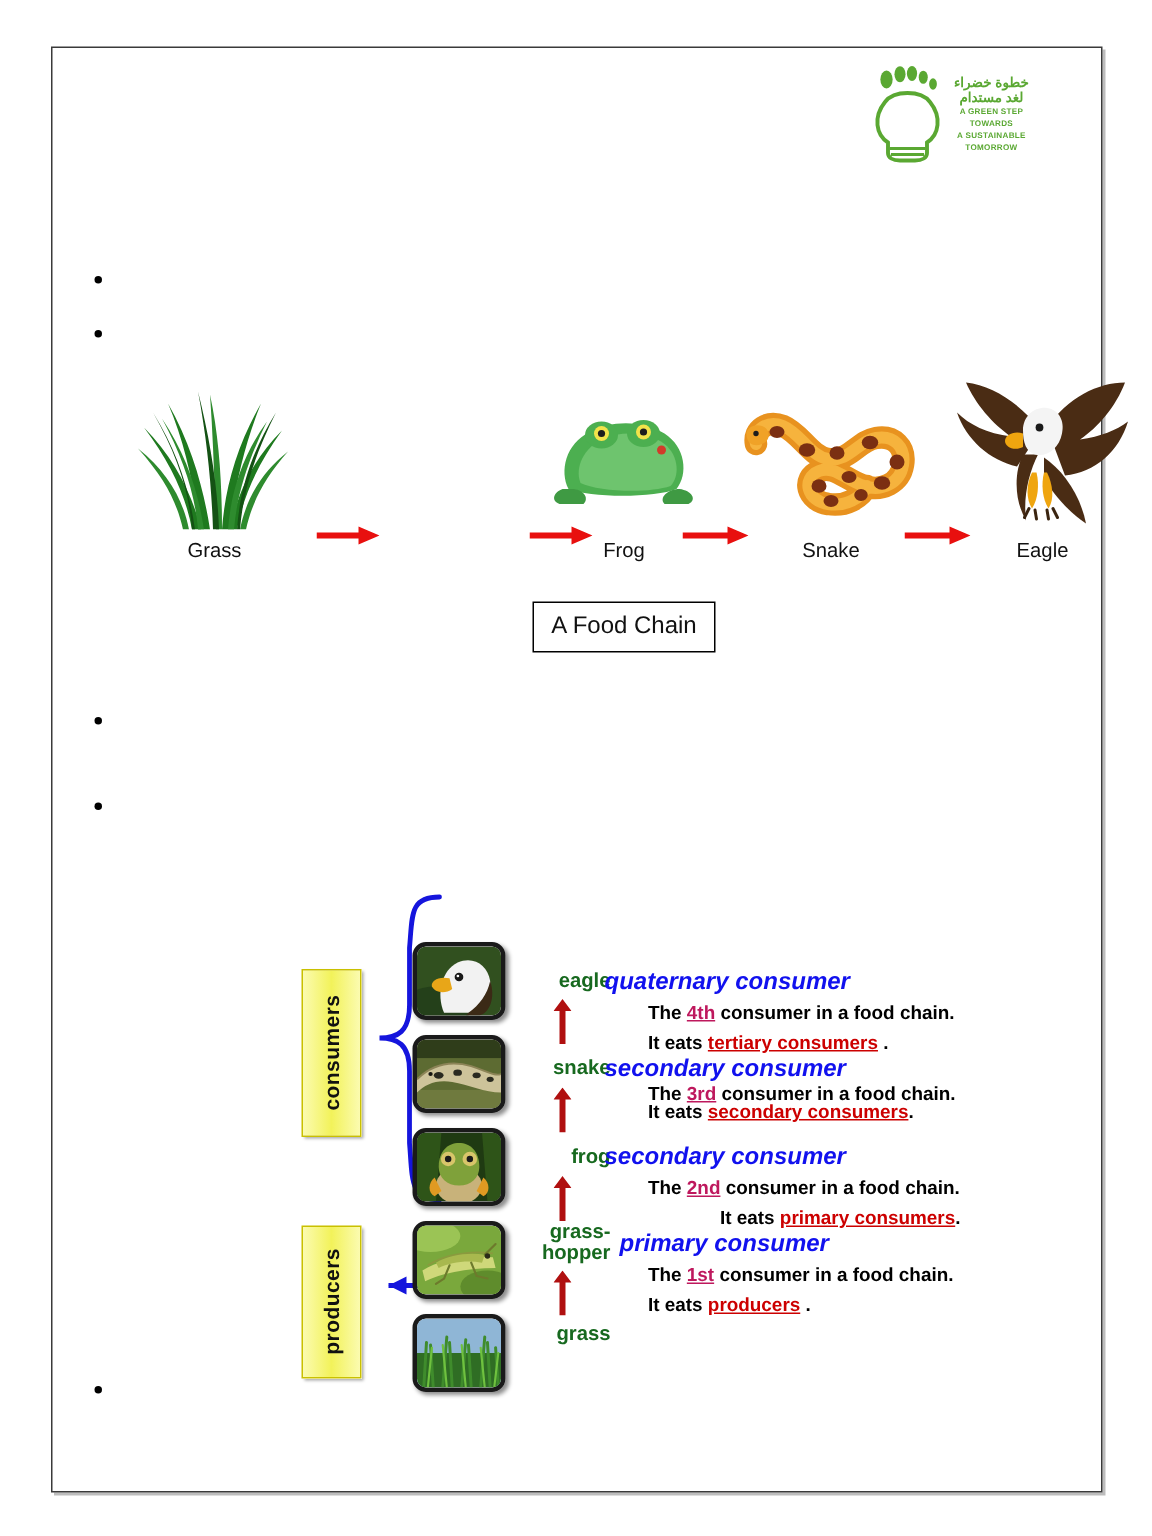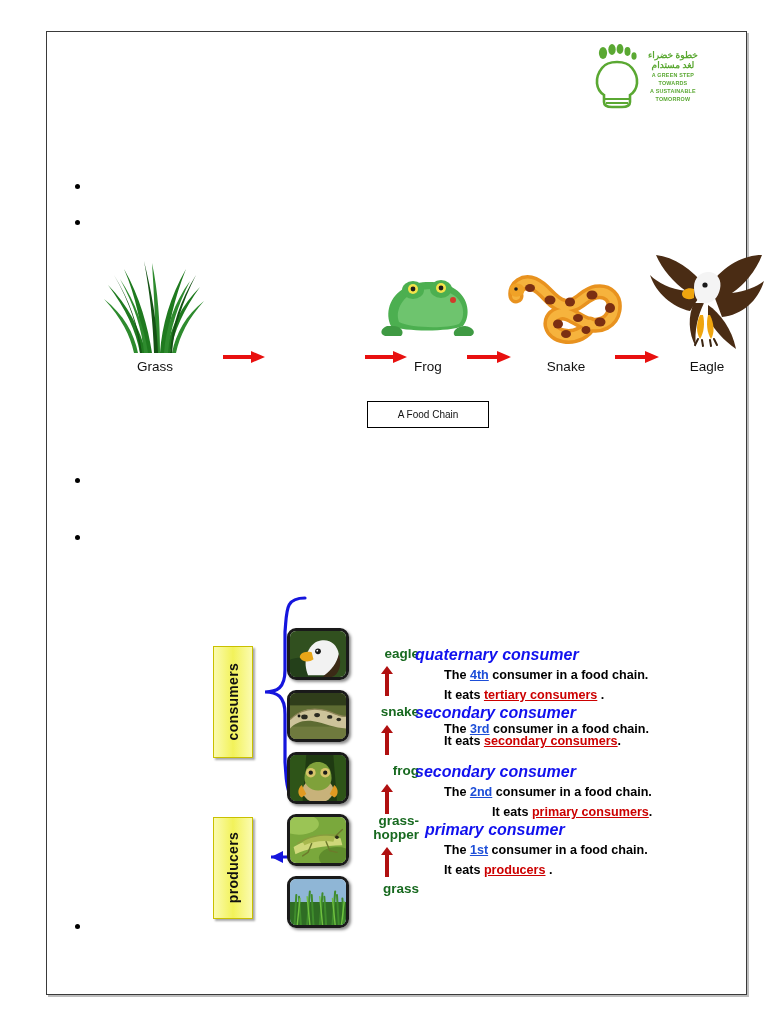--- a/index.html
+++ b/index.html
@@ -17,21 +17,20 @@
   .page {
     position: absolute;
     left: 34px;
     top: 31px;
     width: 701px;
     height: 964px;
     border: 1px solid #3a3a3a;
     box-shadow: 2px 2px 0 #bdbdbd;
     background: #fff;
     box-sizing: border-box;
-    margin-left: 12px;
   }
 
   
   .logo {
     position: absolute;
     right: 8px;
     top: 8px;
     width: 150px;
     height: 72px;
     display: flex;
@@ -96,21 +95,21 @@
     height: 14px;
   }
   .foodchain-box {
     position: absolute;
     left: 320px;
     top: 369px;
     width: 102px;
     padding: 7px 9px;
     border: 1px solid #000;
     background: #fff;
-    font-size: 10px;
+    font-size: 16px;
     color: #111;
     text-align: center;
   }
 
   
   .diagram {
     position: absolute;
     left: 160px;
     top: 560px;
     width: 520px;
@@ -163,21 +162,21 @@
     white-space: nowrap;
   }
   .tier-desc {
     position: absolute;
     font-size: 12.6px;
     color: #000;
     font-weight: bold;
     white-space: nowrap;
   }
   .tier-desc .ord {
-    color: #1d4ed8;
+    color: #be185d;
     text-decoration: underline;
   }
   .tier-desc .term {
     color: #cc0000;
     text-decoration: underline;
   }
   .uparrow {
     position: absolute;
     width: 12px;
     height: 30px;

